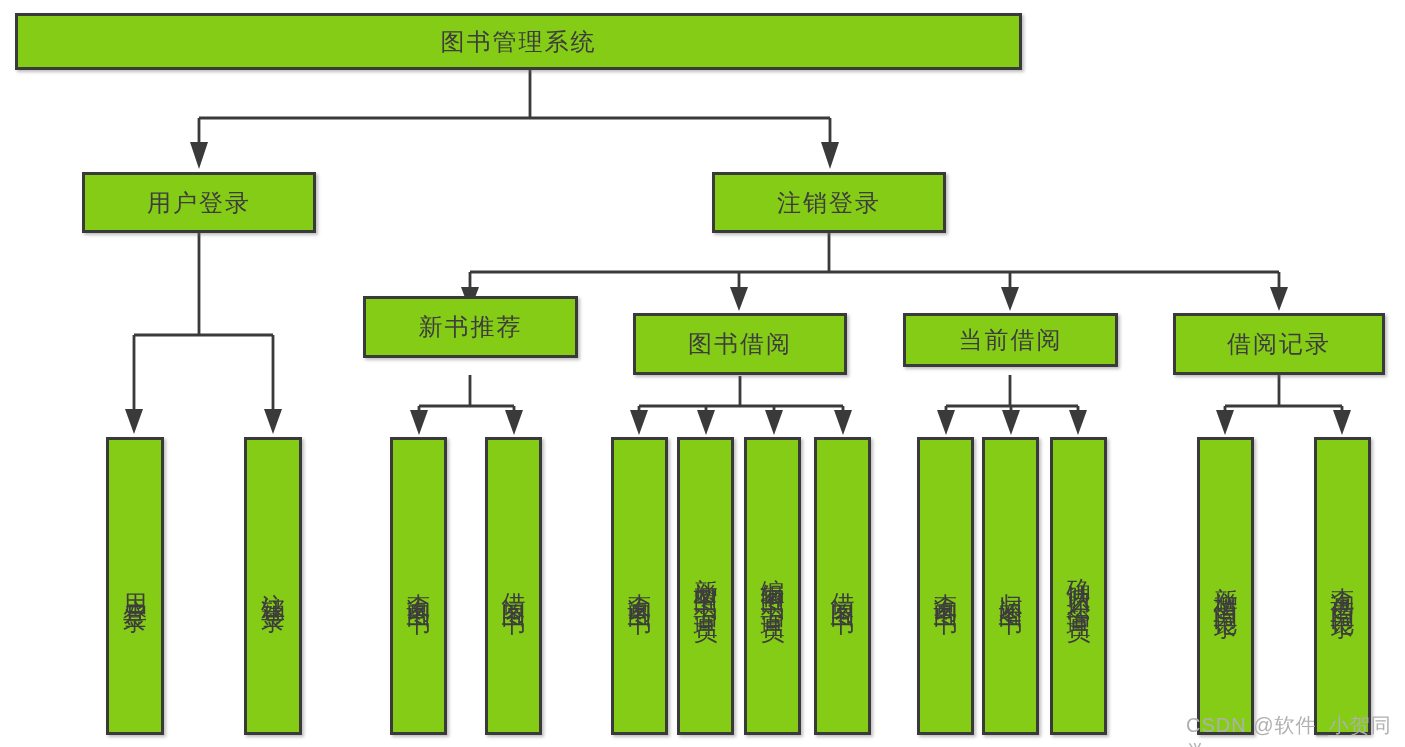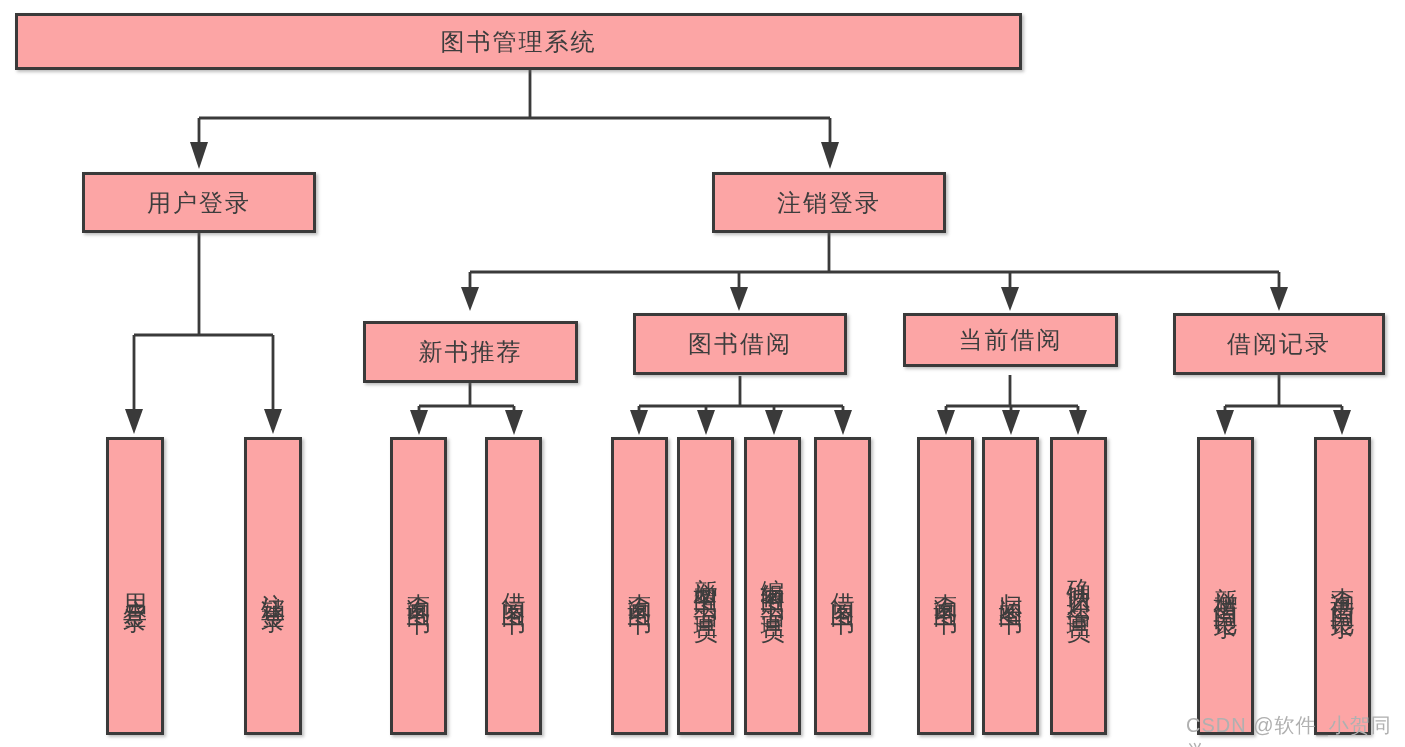--- a/index.html
+++ b/index.html
@@ -14,21 +14,21 @@
   }
   svg.connectors {
     position: absolute;
     left: 0; top: 0;
     width: 1405px; height: 747px;
     z-index: 1;
   }
   .node {
     position: absolute;
     box-sizing: border-box;
-    background: #fca5a5;
+    background: #84cc16;
     border: 3px solid #3a3a3a;
     box-shadow: 2px 2px 3px rgba(110,110,110,0.45);
     display: flex;
     align-items: center;
     justify-content: center;
     font-size: 24px;
     letter-spacing: 2px;
     z-index: 2;
     white-space: nowrap;
   }
@@ -99,21 +99,21 @@
     <span>图书管理系统</span>
   </div>
 
   <div class="node" style="left:82px; top:172px; width:234px; height:61px;">
     <span>用户登录</span>
   </div>
   <div class="node" style="left:712px; top:172px; width:234px; height:61px;">
     <span>注销登录</span>
   </div>
 
-  <div class="node" style="left:363px; top:321px; width:215px; height:62px;">
+  <div class="node" style="left:363px; top:296px; width:215px; height:62px;">
     <span>新书推荐</span>
   </div>
   <div class="node" style="left:633px; top:313px; width:214px; height:62px;">
     <span>图书借阅</span>
   </div>
   <div class="node" style="left:903px; top:313px; width:215px; height:54px;">
     <span>当前借阅</span>
   </div>
   <div class="node" style="left:1173px; top:313px; width:212px; height:62px;">
     <span>借阅记录</span>

